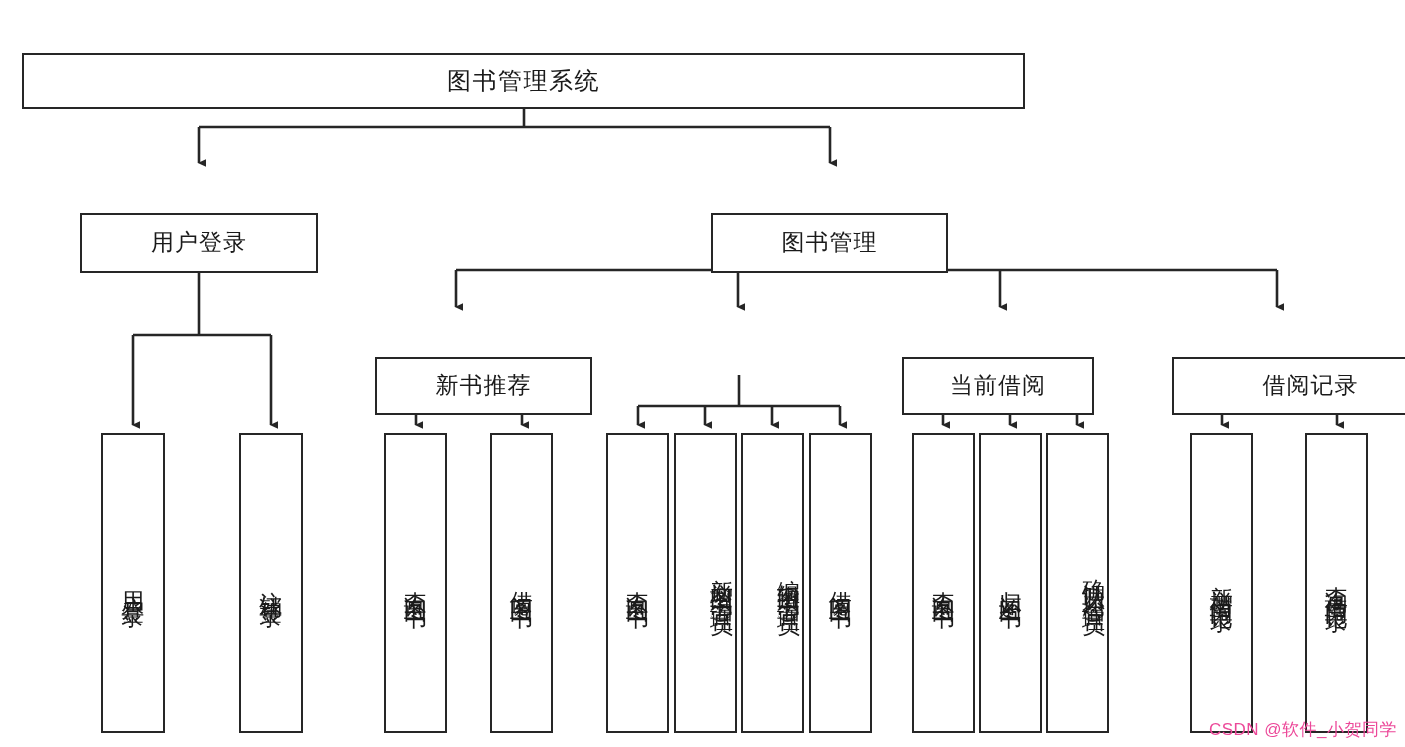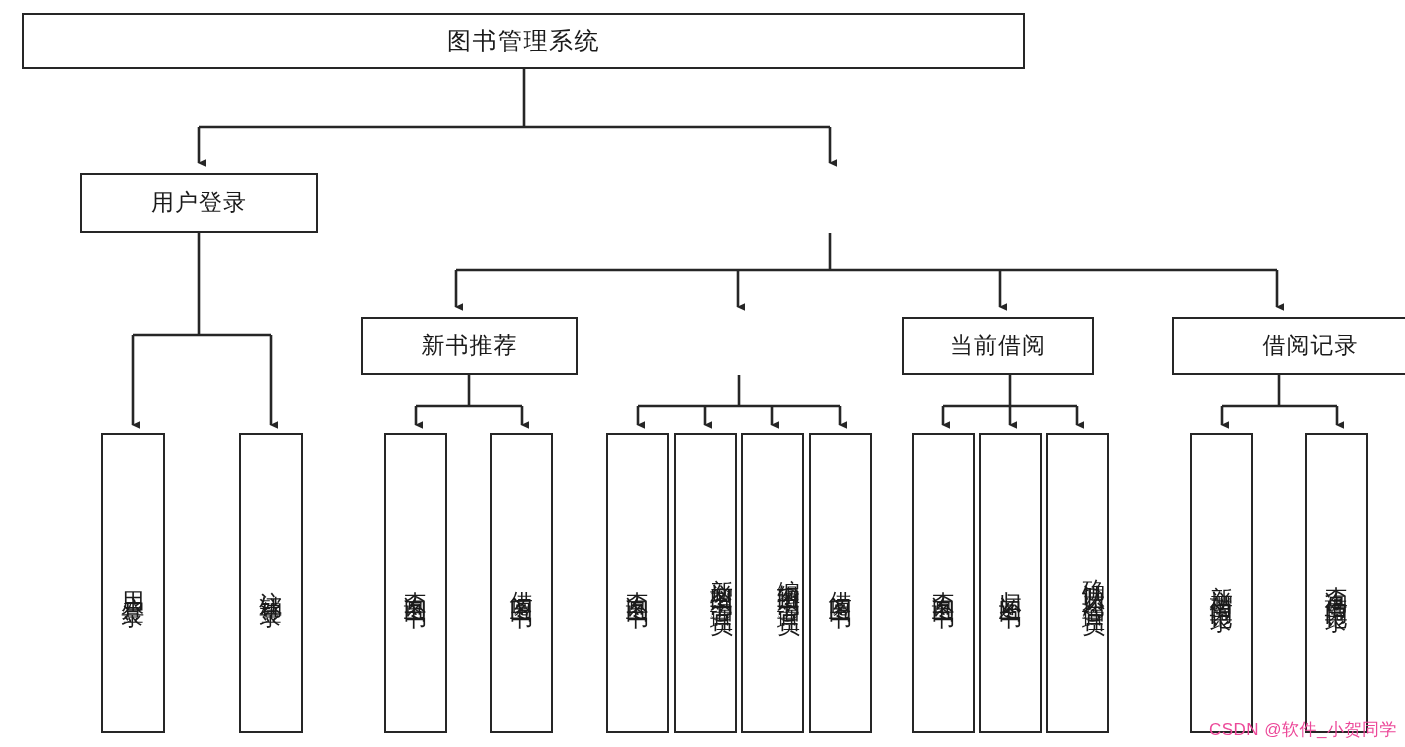--- a/index.html
+++ b/index.html
@@ -24,20 +24,21 @@
     background: #ffffff;
     display: flex;
     align-items: center;
     justify-content: center;
     color: #1a1a1a;
   }
   .node.horiz {
     font-size: 23px;
     letter-spacing: 1px;
     line-height: 1.2;
+    margin-top: 40px;
   }
   .node.vert {
     writing-mode: vertical-rl;
     text-orientation: upright;
     font-size: 23px;
     letter-spacing: 5px;
     line-height: 1.15;
     padding-top: 6px;
     padding-bottom: 6px;
     align-items: flex-start;
@@ -119,22 +120,23 @@
       <path d="M1279,375 L1279,406"></path>
       <path d="M1222,406 L1337,406"></path>
       <path d="M1222,406 L1222,425" marker-end="url(#arrow)"></path>
       <path d="M1337,406 L1337,425" marker-end="url(#arrow)"></path>
     </g>
   </svg>
 
   <div class="node horiz title" style="left:22px;top:13px;width:1003px;height:56px;">图书管理系统</div>
 
   <div class="node horiz" style="left:80px;top:173px;width:238px;height:60px;">用户登录</div>
+  <div class="node horiz" style="left:711px;top:173px;width:237px;height:60px;">图书管理</div>
 
-  <div class="node horiz" style="left:361px;top:317px;width:217px;height:58px;">新书推荐</div>
+  <div class="node horiz" style="left:375px;top:317px;width:217px;height:58px;">新书推荐</div>
   <div class="node horiz" style="left:902px;top:317px;width:192px;height:58px;">当前借阅</div>
   <div class="node horiz" style="left:1172px;top:317px;width:253px;height:58px;padding-left:24px;">借阅记录</div>
 
   <div class="node vert mid" style="left:101px;top:433px;width:64px;height:300px;">用户登录</div>
   <div class="node vert mid" style="left:239px;top:433px;width:64px;height:300px;">注销登录</div>
 
   <div class="node vert mid" style="left:384px;top:433px;width:63px;height:300px;">查询图书</div>
   <div class="node vert mid" style="left:490px;top:433px;width:63px;height:300px;">借阅图书</div>
 
   <div class="node vert mid" style="left:606px;top:433px;width:63px;height:300px;">查询图书</div>

